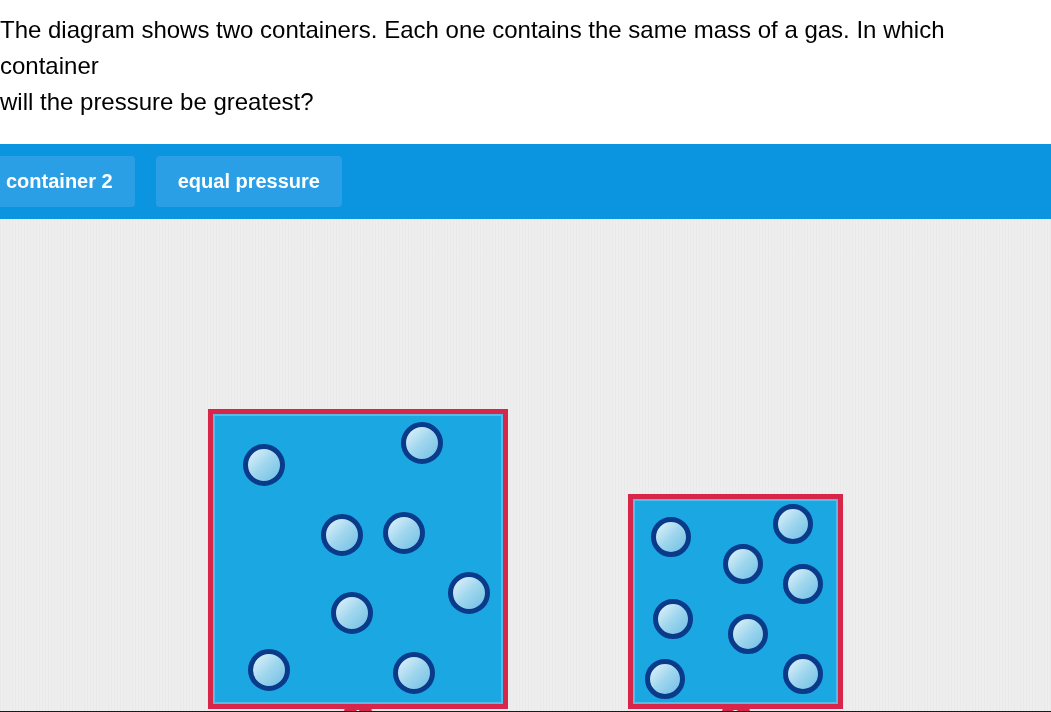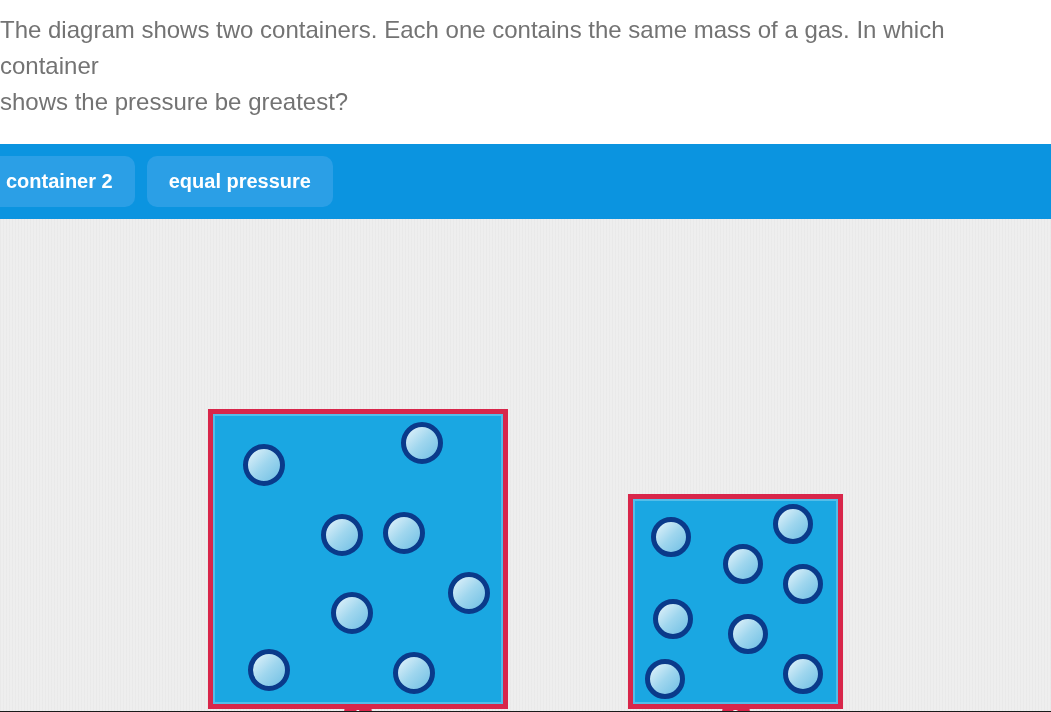--- a/index.html
+++ b/index.html
@@ -13,40 +13,40 @@
       width: 1051px;
       height: 712px;
       overflow: hidden;
     }
     .question-area {
       padding: 12px 8px 24px 0;
       background: #ffffff;
     }
     .question-text {
       font-size: 24px;
-      color: #737373;
+      color: #000000;
       line-height: 1.5;
       font-weight: 400;
     }
     .options-bar {
       background: #0b94e0;
       padding: 12px 0 12px 0;
       display: flex;
-      gap: 12px;
+      gap: 21px;
       align-items: center;
     }
     .option-btn {
       background: #2b9fe6;
       color: #ffffff;
       border: none;
       padding: 14px 22px;
       font-size: 20px;
       font-weight: 700;
       cursor: pointer;
-      border-radius: 10px;
+      border-radius: 4px;
     }
     .option-btn.first {
       border-top-left-radius: 0;
       border-bottom-left-radius: 0;
       padding-left: 6px;
     }
     .diagram-area {
       background: #eeeeee;
       background-image: repeating-linear-gradient(90deg, rgba(0,0,0,0.02) 0 1px, transparent 1px 3px);
       height: 520px;
@@ -113,21 +113,21 @@
       align-items: center;
       gap: 18px;
       padding-right: 30px;
     }
   </style>
 </head>
 <body>
 
 <div class="question-area">
   <p class="question-text">The diagram shows two containers. Each one contains the same mass of a gas. In which container</p>
-  <p class="question-text">shows the pressure be greatest?</p>
+  <p class="question-text">will the pressure be greatest?</p>
 </div>
 
 <div class="options-bar">
   <button class="option-btn first">container 2</button>
   <button class="option-btn">equal pressure</button>
 </div>
 
 <div class="diagram-area">
 
   <div class="container-box container-1" id="container-1">

